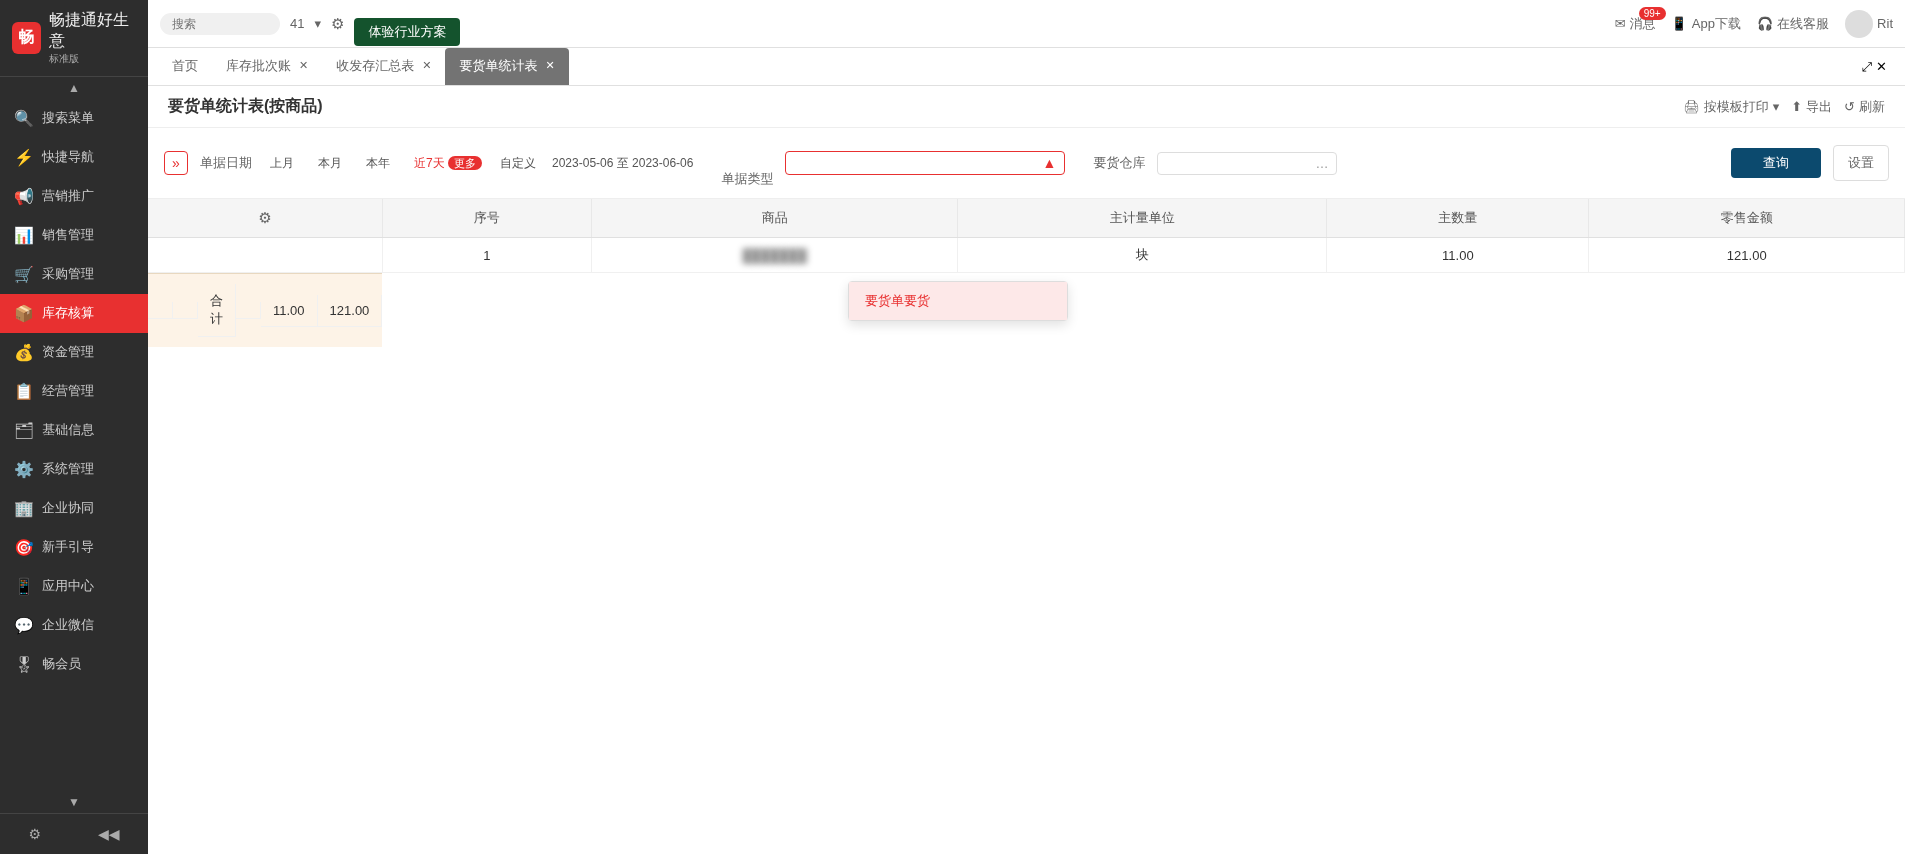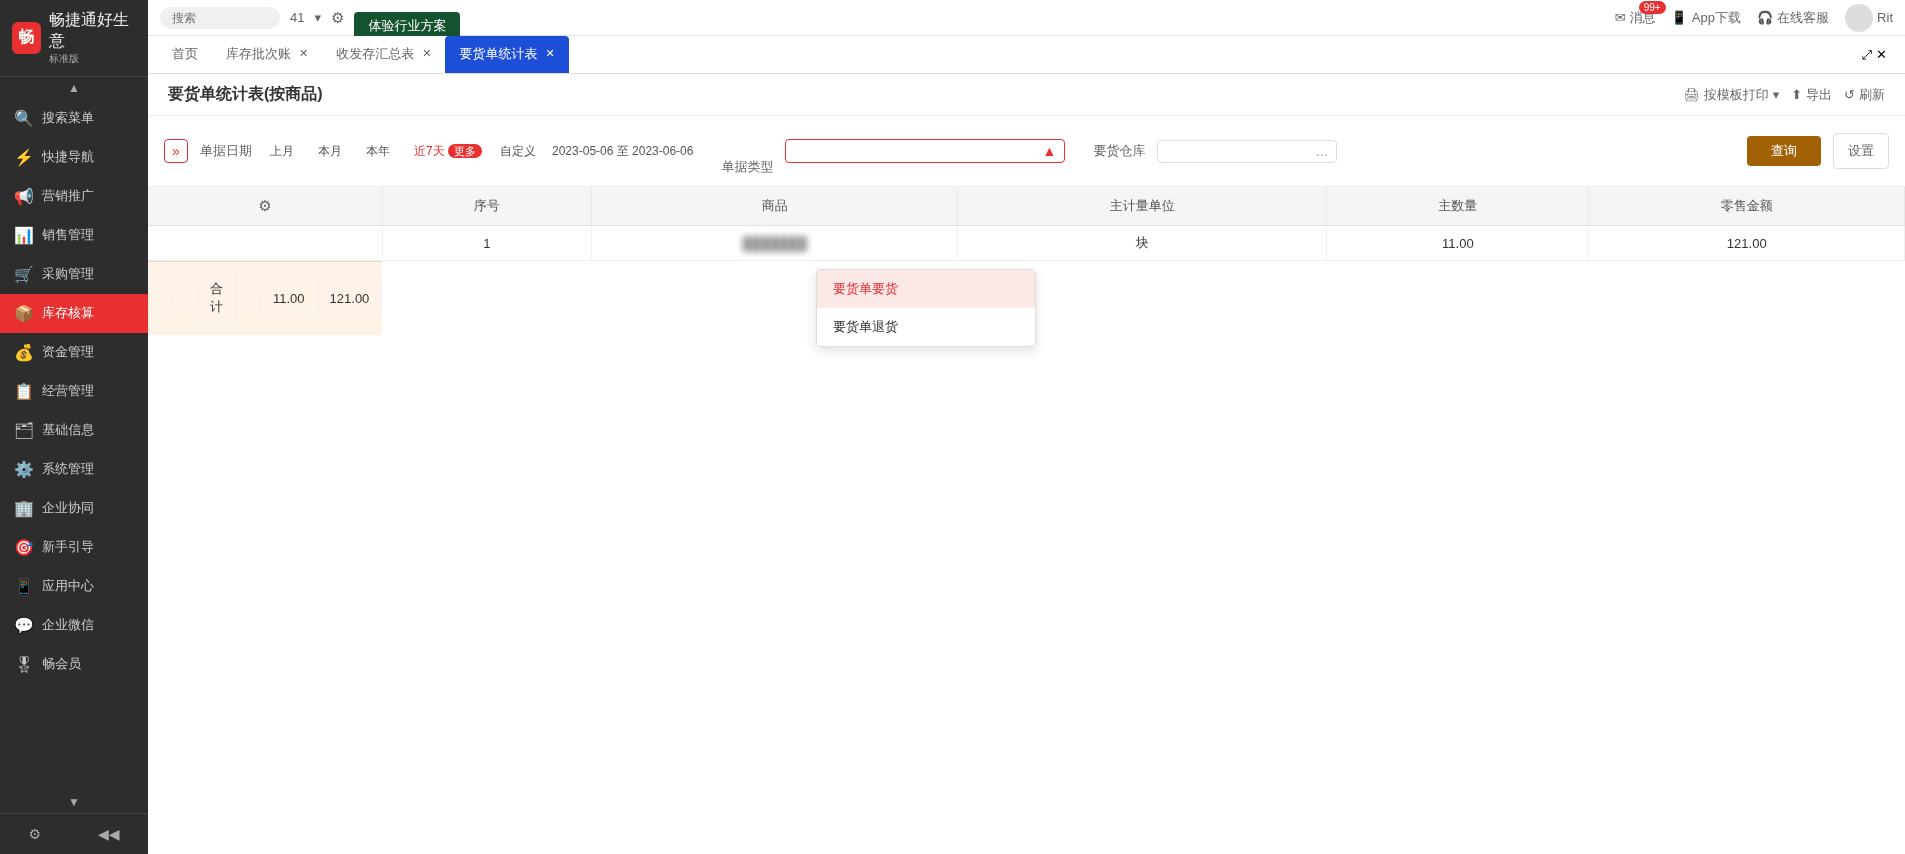--- a/index.html
+++ b/index.html
@@ -83,21 +83,21 @@
     
     .main-area {
       flex: 1;
       display: flex;
       flex-direction: column;
       overflow: hidden;
     }
 
     
     .topbar {
-      height: 36px;
+      height: 48px;
       background: #fff;
       border-bottom: 1px solid #e0e0e0;
       display: flex;
       align-items: center;
       padding: 0 12px;
       gap: 10px;
       justify-content: space-between;
     }
     .topbar-left {
       display: flex;
@@ -182,21 +182,21 @@
       align-items: center;
       padding: 0 14px;
       cursor: pointer;
       color: #666;
       font-size: 13px;
       border-bottom: 2px solid transparent;
       gap: 6px;
       white-space: nowrap;
     }
     .tab.active {
-      background: #1d4ed8;
+      background: #737373;
       color: white;
       border-radius: 4px 4px 0 0;
       justify-content: flex-end;
     }
     .tab-close {
       font-size: 11px;
       color: inherit;
       margin-left: 2px;
     }
     .tab-expand-btn {
@@ -311,44 +311,44 @@
       min-width: 180px;
       display: flex;
       align-items: center;
       justify-content: space-between;
       background: #fff;
       cursor: pointer;
     }
     .filter-warehouse-dots { color: #999; cursor: pointer; }
 
     .filter-query-btn {
-      background: #a16207;
+      background: #0c4a6e;
       color: white;
       border: none;
       border-radius: 4px;
-      padding: 6px 24px;
+      padding: 6px 32px;
       cursor: pointer;
       font-size: 13px;
       margin-left: auto;
     }
     .filter-set-btn {
       background: #fff;
       color: #666;
       border: 1px solid #ddd;
       border-radius: 4px;
       padding: 8px 14px;
       cursor: pointer;
       font-size: 13px;
     }
 
     
     .dropdown-overlay {
       position: absolute;
       top: 195px;
-      left: 668px;
+      left: 700px;
       background: white;
       border: 1px solid #ddd;
       border-radius: 4px;
       box-shadow: 0 4px 12px rgba(0,0,0,0.12);
       z-index: 100;
       min-width: 220px;
     }
     .dropdown-item {
       padding: 10px 16px;
       cursor: pointer;
@@ -601,21 +601,20 @@
         <span></span>
         <span class="filter-warehouse-dots">…</span>
       </div>
 
       <button class="filter-query-btn">查询</button>
       <button class="filter-set-btn">设置</button>
     </div>
 
     <div class="dropdown-overlay">
       <div class="dropdown-item selected">要货单要货</div>
-      <div class="dropdown-item">要货单退货</div>
     </div>
 
     <div class="table-wrap">
       <table>
         <thead>
           <tr>
             <th class="table-settings-col"><span class="icon-gear">⚙</span></th>
             <th>序号</th>
             <th>商品</th>
             <th>主计量单位</th>

